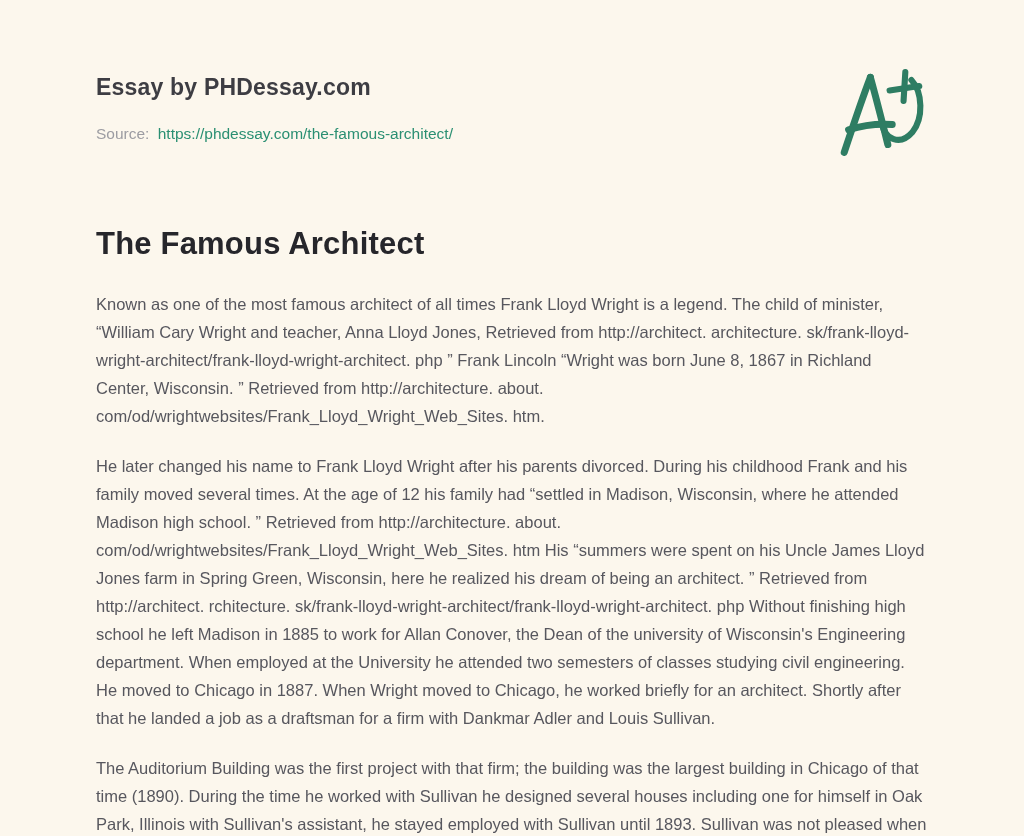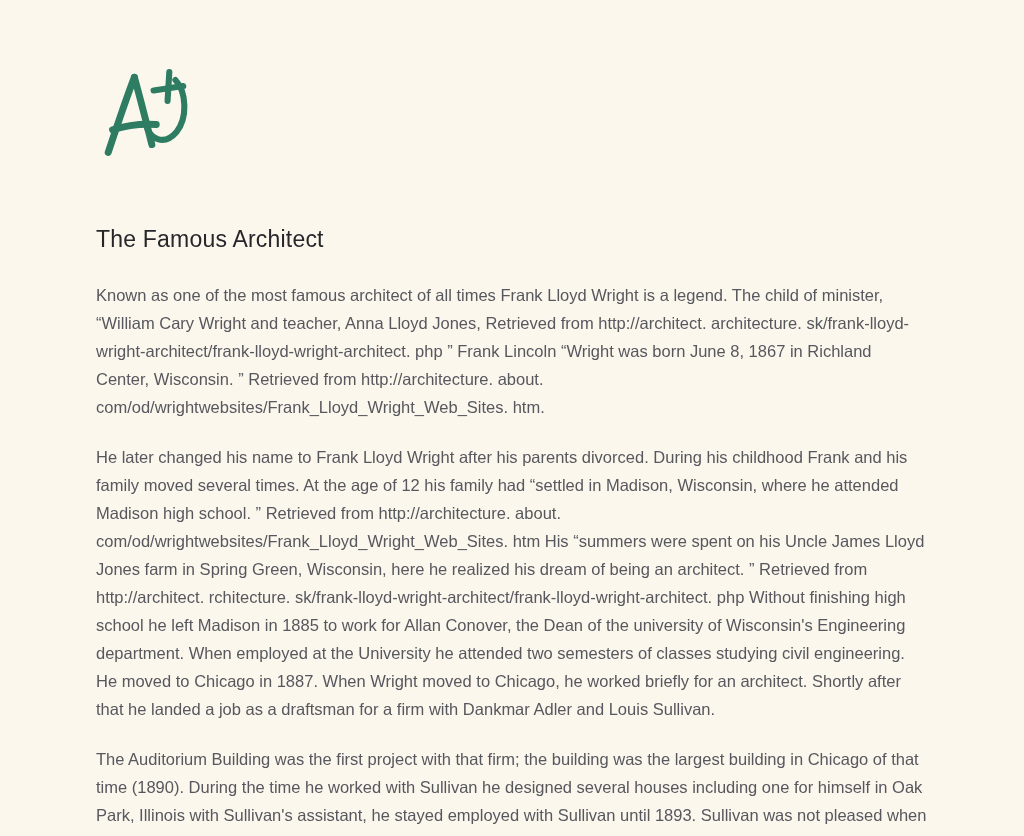--- a/index.html
+++ b/index.html
@@ -41,40 +41,47 @@
   }
   .logo {
     width: 96px;
     height: 96px;
     margin-top: -4px;
     flex: 0 0 auto;
   }
   .logo svg { width: 100%; height: 100%; }
   .essay { margin-top: 64px; }
   .essay-title {
-    font-size: 23px;
-    font-weight: 400;
+    font-size: 31px;
+    font-weight: 700;
     color: #26262b;
     letter-spacing: 0.2px;
     margin-bottom: 28px;
   }
   .essay-paragraph {
     font-size: 16.5px;
     line-height: 28px;
     color: #57575e;
     margin-bottom: 22px;
     max-width: 834px;
   }
 </style>
 </head>
 <body>
 
 <div class="page">
 
   <header class="page-header">
+    <div>
+      <h1 class="site-title">Essay by PHDessay.com</h1>
+      <p class="source-line">
+        <span class="source-label">Source:</span>
+        <a class="source-link" href="#">https://phdessay.com/the-famous-architect/</a>
+      </p>
+    </div>
 
     <div class="logo">
       <svg viewBox="0 0 100 110" fill="none" xmlns="http://www.w3.org/2000/svg">
 
         <path d="M9 99 C18 72 30 36 39 13" stroke="#2e7d63" stroke-width="8" stroke-linecap="round"></path>
 
         <path d="M39 13 C46 38 54 70 59 90" stroke="#2e7d63" stroke-width="8" stroke-linecap="round"></path>
 
         <path d="M14 73 C30 68 50 66 64 67" stroke="#2e7d63" stroke-width="8" stroke-linecap="round"></path>
 

